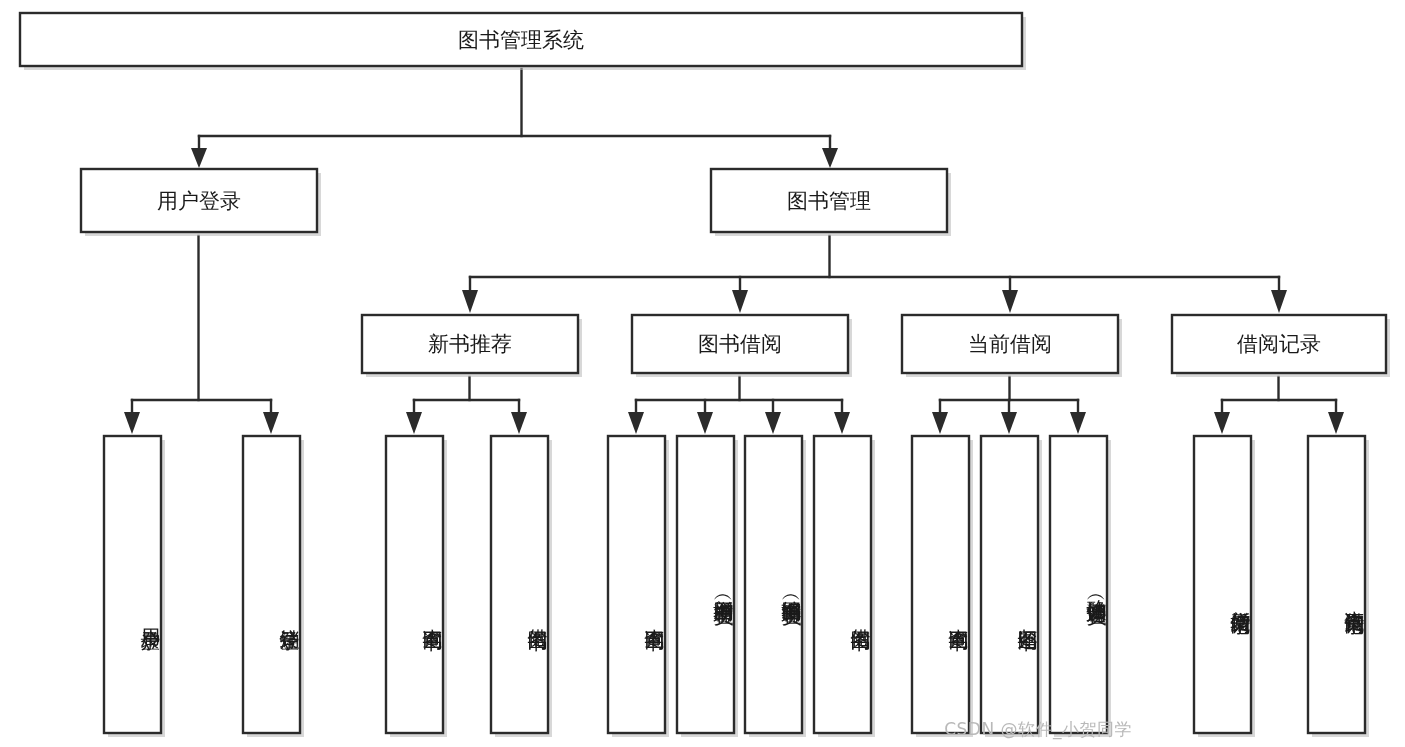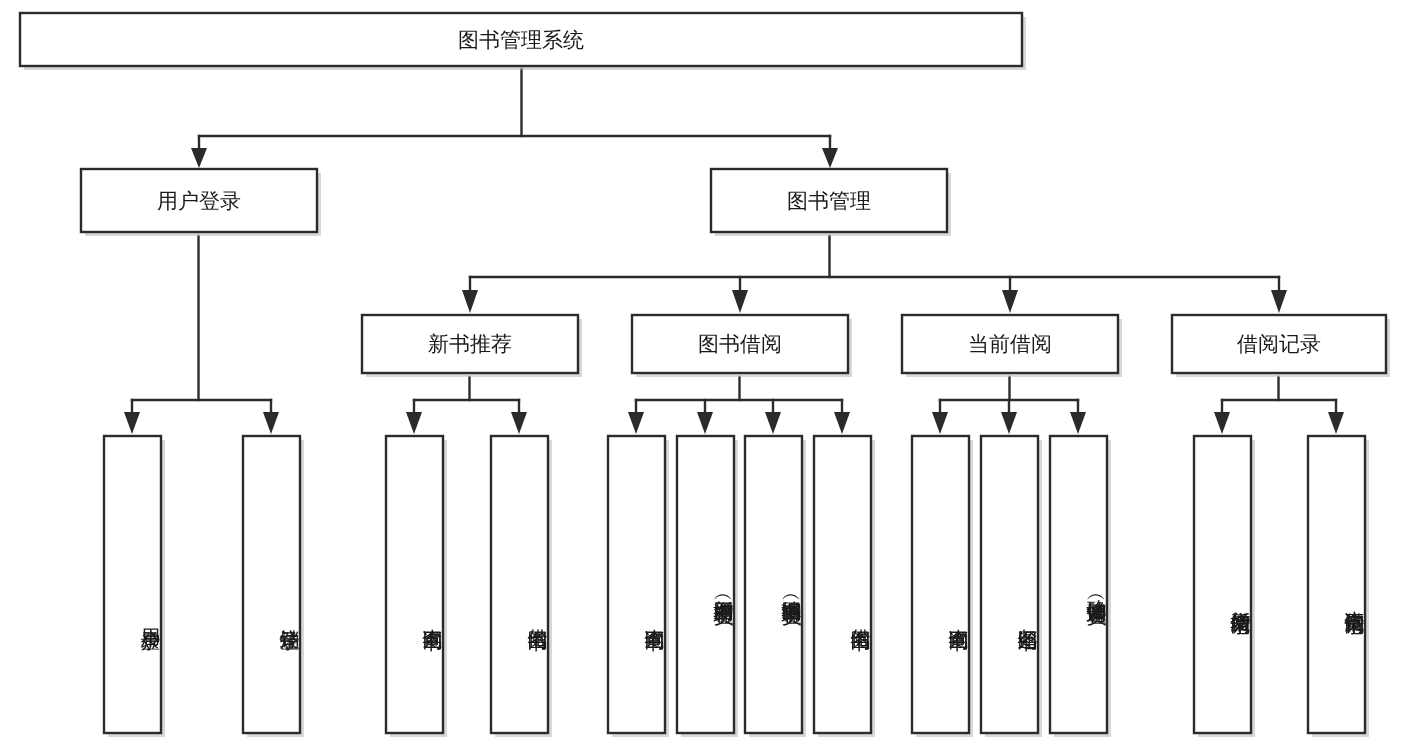--- a/index.html
+++ b/index.html
@@ -235,13 +235,14 @@
   <div class="leaf-label" style="left:745px; top:444px; width:57px; height:288px;">编辑图书（管理员）</div>
   <div class="leaf-label" style="left:814px; top:500px; width:57px; height:230px;">借阅图书</div>
 
   <div class="leaf-label" style="left:912px; top:500px; width:57px; height:230px;">查询图书</div>
   <div class="leaf-label" style="left:981px; top:500px; width:57px; height:230px;">归还图书</div>
   <div class="leaf-label" style="left:1050px; top:444px; width:57px; height:288px;">确认归还（管理员）</div>
 
   <div class="leaf-label" style="left:1194px; top:465px; width:57px; height:265px;">新增借阅记录</div>
   <div class="leaf-label" style="left:1308px; top:465px; width:57px; height:265px;">查询借阅记录</div>
 
+  <div class="watermark">CSDN @软件_小贺同学</div>
 </div>
 
 </body></html>

